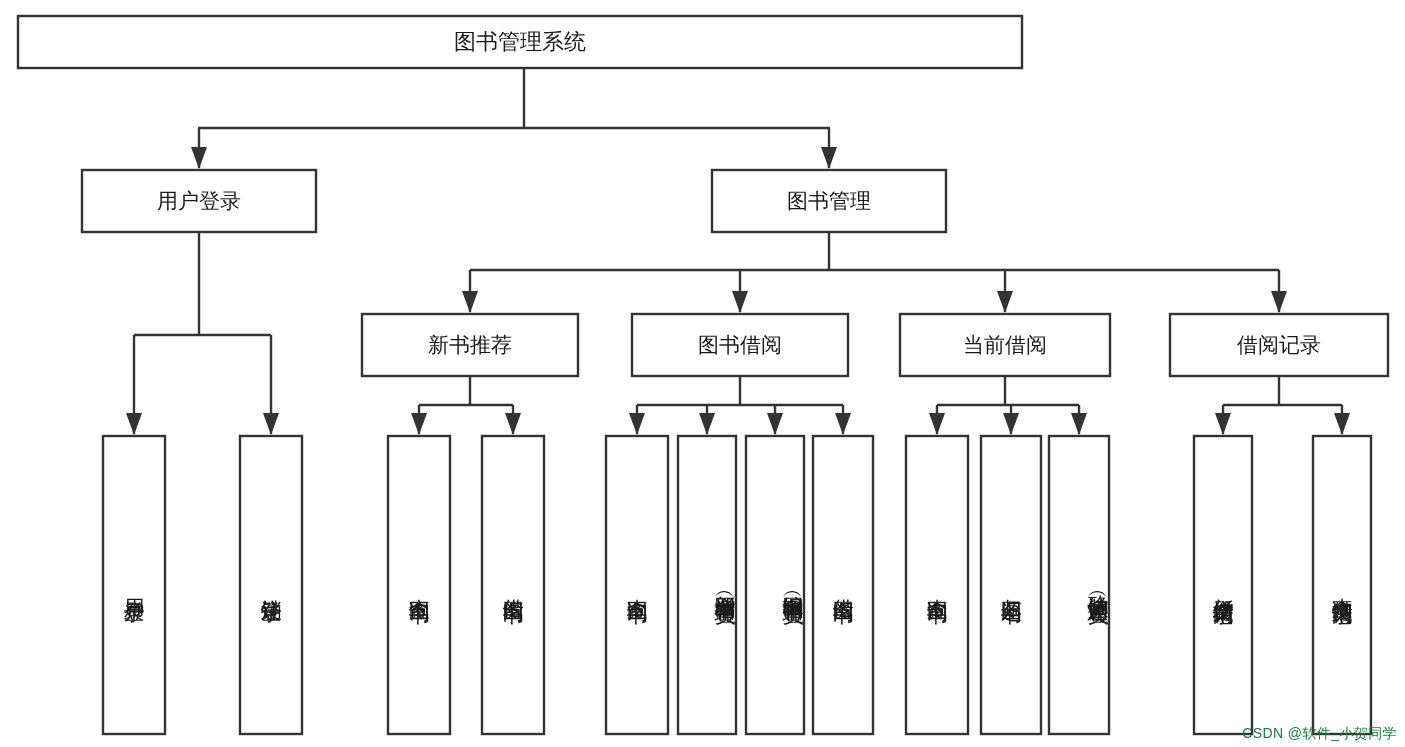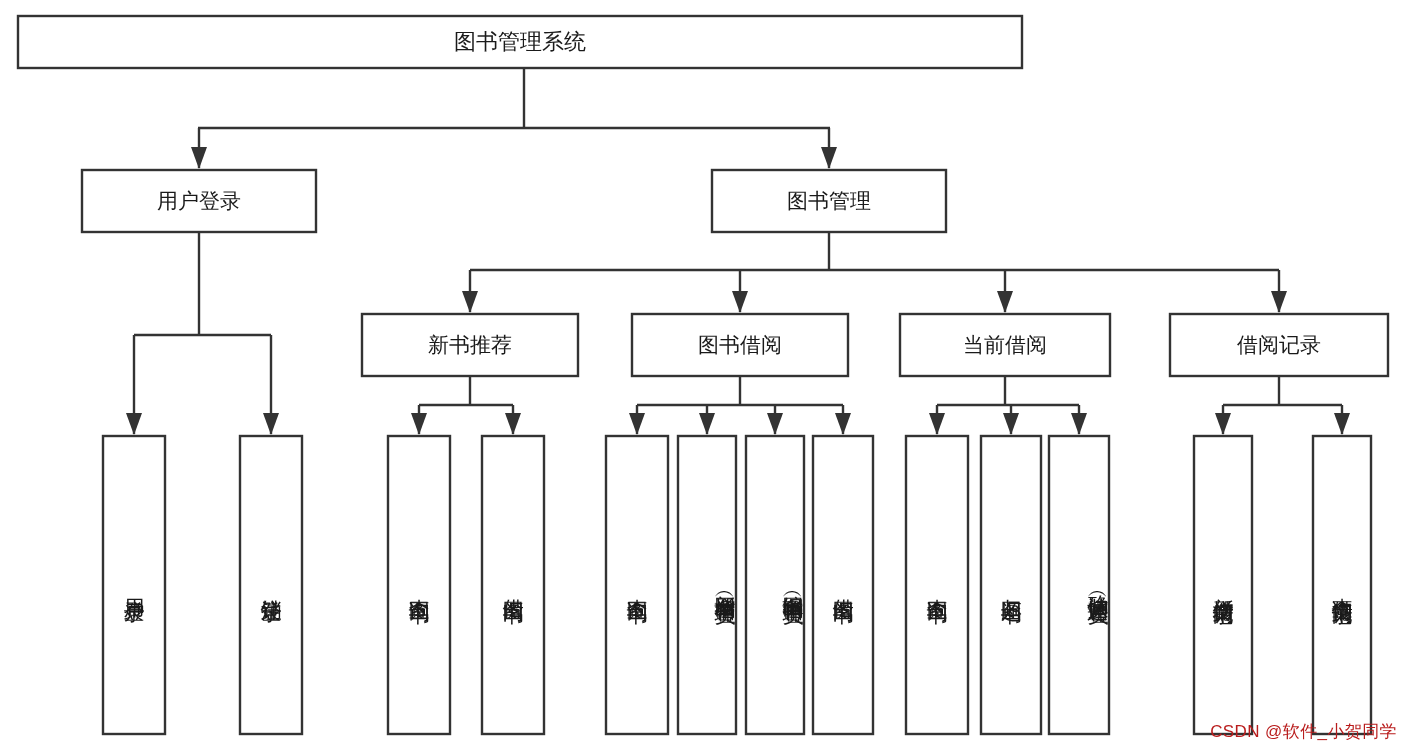--- a/index.html
+++ b/index.html
@@ -73,22 +73,22 @@
     align-items: flex-start;
     justify-content: center;
     pointer-events: none;
     user-select: none;
   }
   .watermark {
     position: absolute;
     right: 8px;
     bottom: 4px;
     font-family: "Liberation Sans", "DejaVu Sans", sans-serif;
-    font-size: 17px;
-    color: #b91c1c;
+    font-size: 14px;
+    color: #15803d;
     letter-spacing: 0.4px;
     user-select: none;
   }
 </style>
 </head>
 <body>
 
 <div id="diagram-root">
 
   <svg id="tree-svg" viewBox="0 0 1405 747">

